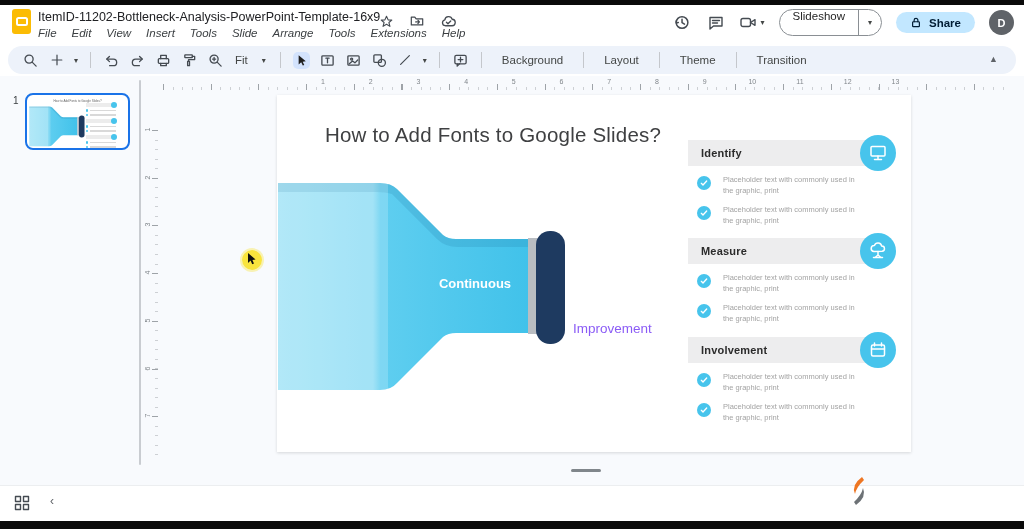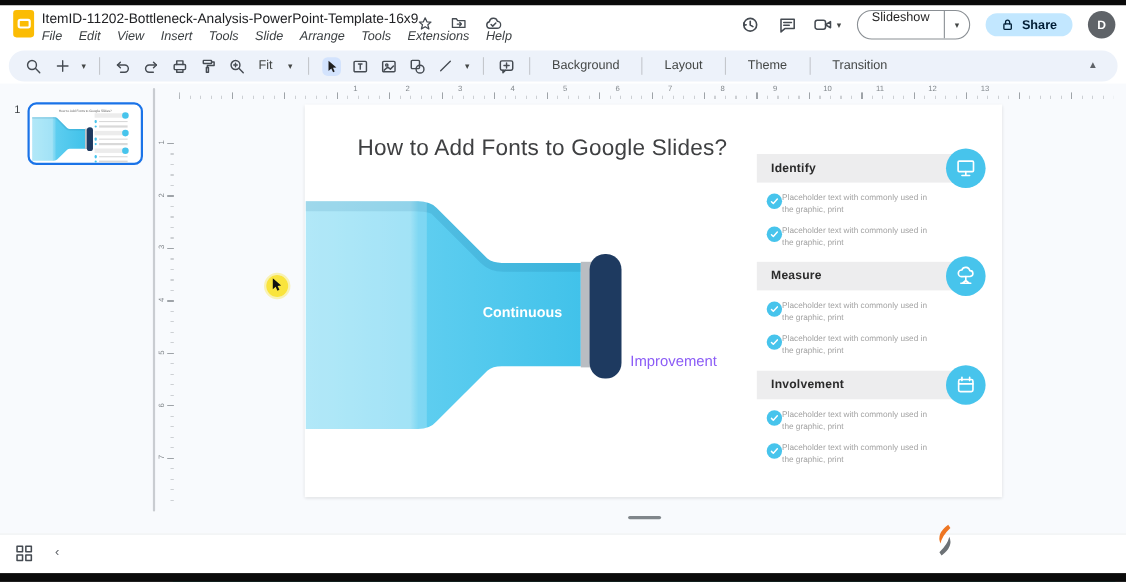--- a/index.html
+++ b/index.html
@@ -65,21 +65,21 @@
   .slide-title { position:absolute; left:16px; top:28px; width:400px; text-align:center; font-size:20.5px; color:#3f4042; letter-spacing:.2px; }
   .bottle-svg { position:absolute; left:0; top:86px; width:290px; height:213px; }
   .funnel-inner { position:absolute; left:150px; top:181px; width:96px; text-align:center; font-size:13px; font-weight:bold; color:#fff; }
   .funnel-outer { position:absolute; left:296px; top:181px; width:110px; font-size:13.5px; font-weight:normal; color:#8b5cf6;margin-top:45px; }
 
   .section { position:absolute; left:411px; width:192px; }
   .section.s0 { top:45px; } .section.s1 { top:143px; } .section.s2 { top:242px; }
   .sec-head { position:relative; width:183px; height:26px; background:#ededee; display:flex; align-items:center; padding-left:13px; }
   .sec-head h3 { font-size:11px; color:#2b2b2b; letter-spacing:.2px; }
   .sec-icon { position:absolute; left:172px; top:-5px; width:36px; height:36px; border-radius:50%; background:#47c4ec; display:flex; align-items:center; justify-content:center; }
-  .brow { display:flex; padding-left:9px; margin-top:8px; align-items:flex-start; }
+  .brow { display:flex; gap:12px; padding-left:9px; margin-top:8px; align-items:flex-start; }
   .chk { width:14px; height:14px; border-radius:50%; background:#47c4ec; flex:none; display:flex; align-items:center; justify-content:center; margin-top:2px; }
   .btxt { font-size:7.5px; color:#a3a3a3; line-height:11px; }
 
   .drag-handle { position:absolute; left:571px; top:469px; width:30px; height:3px; background:#80868b; border-radius:2px; }
 
   
   .cursor-hl { position:absolute; left:242px; top:250px; width:20px; height:20px; border-radius:50%; background:rgba(248,226,44,.92); box-shadow:0 0 0 2px rgba(248,226,44,.35); }
   .cursor-hl svg { position:absolute; left:5px; top:3px; }
 
   

